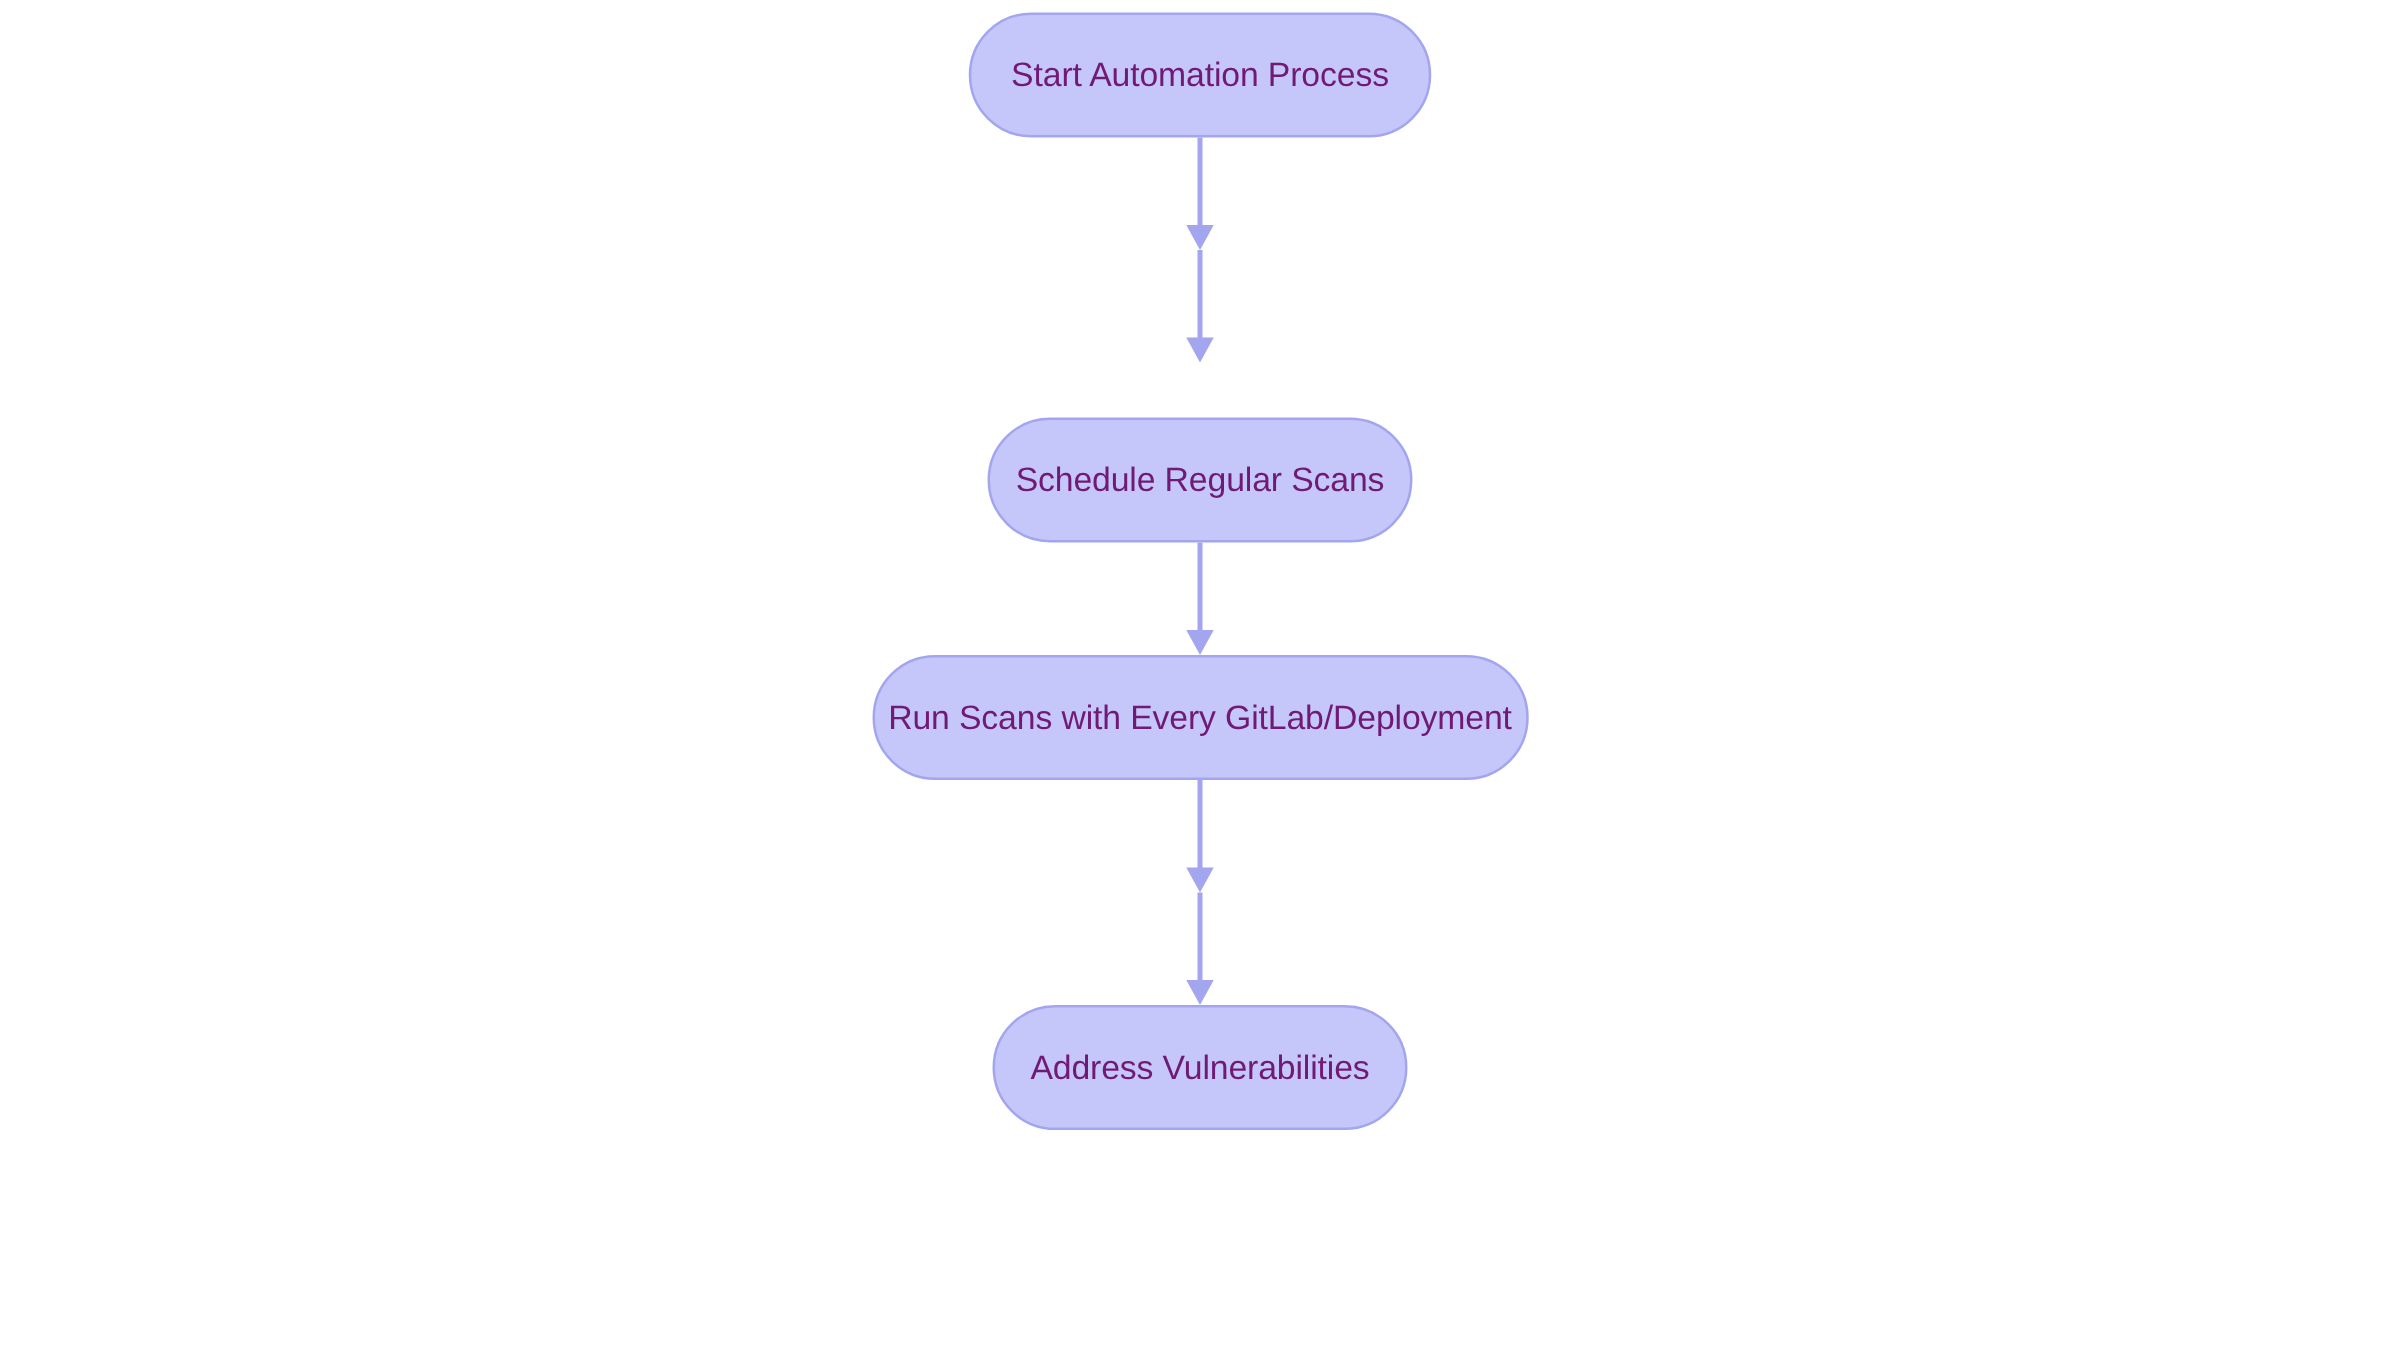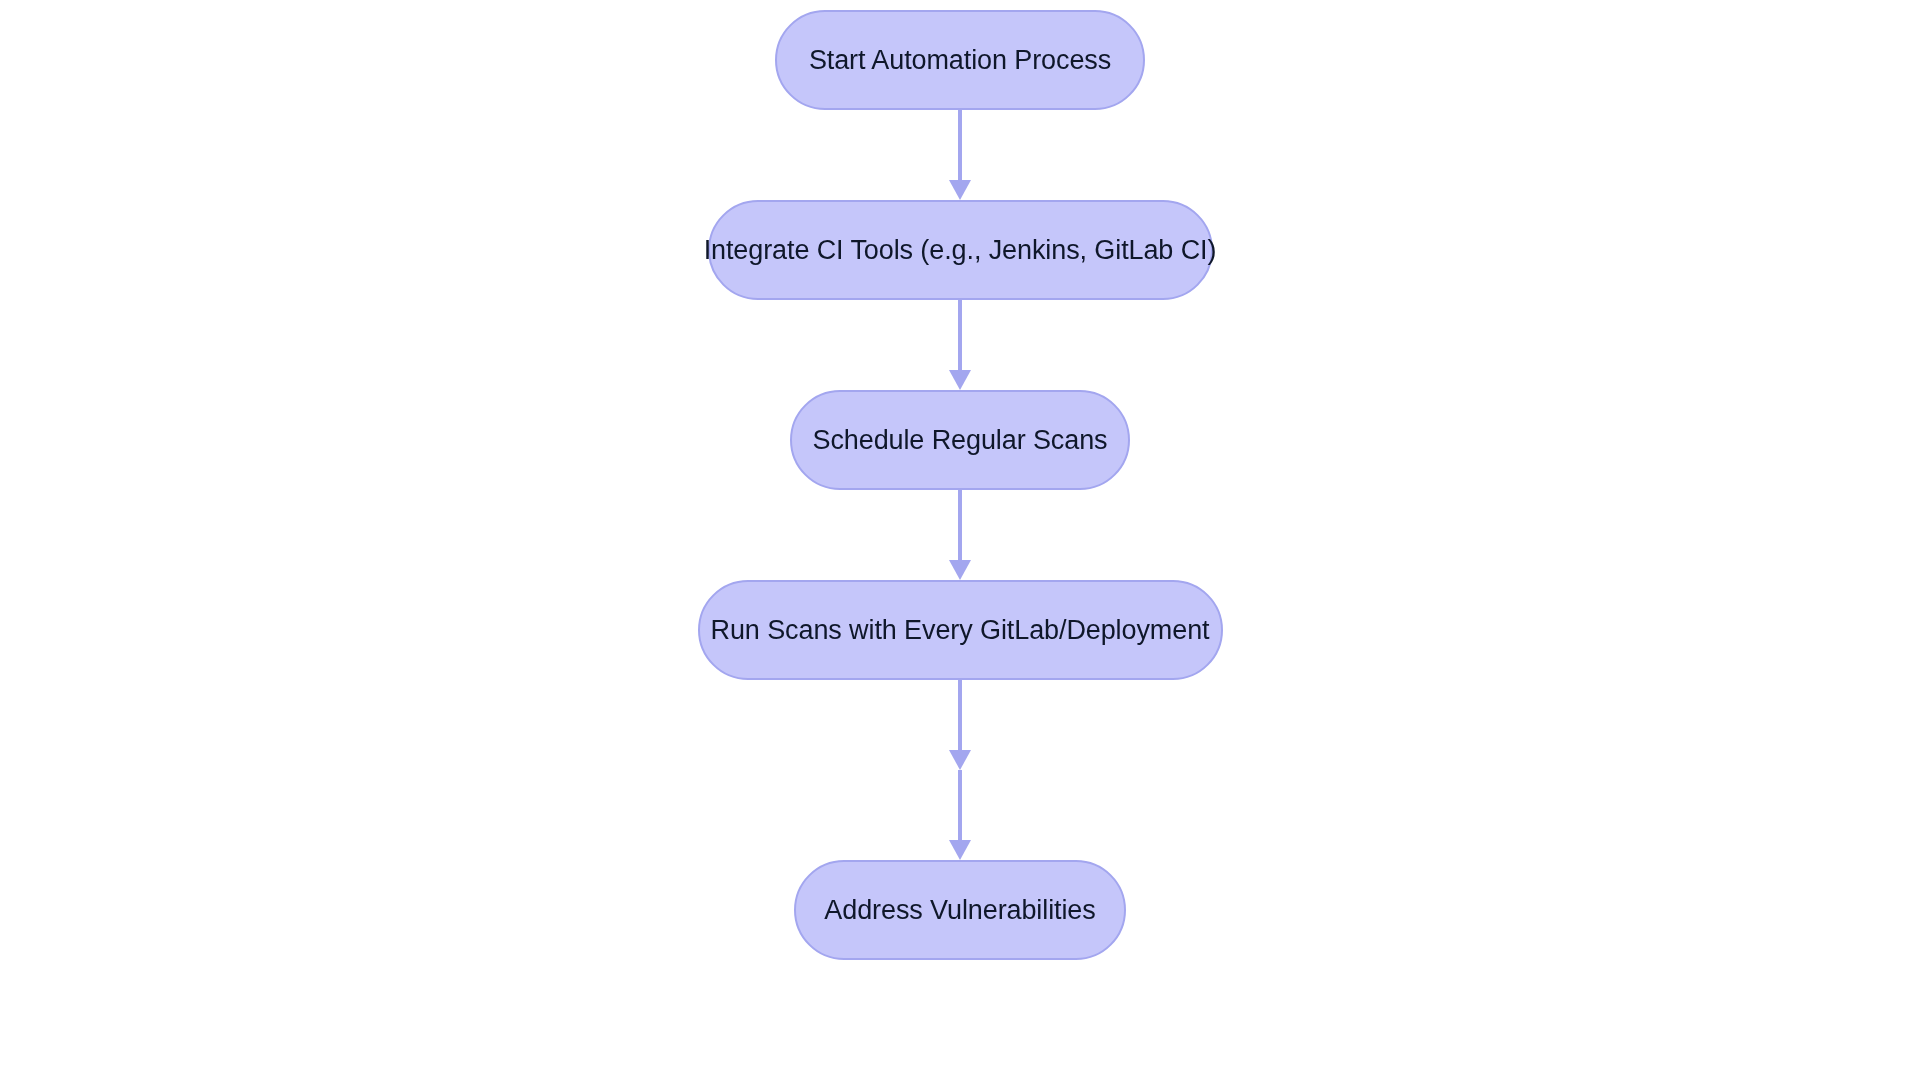--- a/index.html
+++ b/index.html
@@ -48,21 +48,21 @@
     justify-content: center;
     padding: 0 28px;
     white-space: nowrap;
     flex: 0 0 auto;
   }
 
   .node-label {
     font-size: 27px;
     line-height: 1;
     letter-spacing: -0.1px;
-    color: #0f172a;
+    color: #701a75;
     font-weight: 400;
   }
 
   .connector {
     flex: 0 0 auto;
     width: 26px;
     height: 90px;
     position: relative;
   }
 
@@ -84,43 +84,40 @@
     width: 0;
     height: 0;
     border-left: 11px solid transparent;
     border-right: 11px solid transparent;
     border-top: 20px solid #a3a6ef;
   }
 
   
   .w-n0 { width: 370px; }
   .w-n1 { width: 505px; }
-  .w-n2 { width: 340px; }
+  .w-n2 { width: 340px; margin-top: 44px; }
   .w-n3 { width: 525px; }
   .w-n4 { width: 320px; }
   .w-n5 { width: 332px; text-align: center; }
 </style>
 </head>
 <body>
 
 <div id="flowchart-canvas">
   <div class="flow-column">
 
     <div class="node w-n0">
       <span class="node-label">Start Automation Process</span>
     </div>
 
     <div class="connector">
       <div class="conn-line"></div>
       <div class="conn-head"></div>
     </div>
 
-    <div class="node w-n1">
-      <span class="node-label">Integrate CI Tools (e.g., Jenkins, GitLab CI)</span>
-    </div>
 
     <div class="connector">
       <div class="conn-line"></div>
       <div class="conn-head"></div>
     </div>
 
     <div class="node w-n2">
       <span class="node-label">Schedule Regular Scans</span>
     </div>
 

